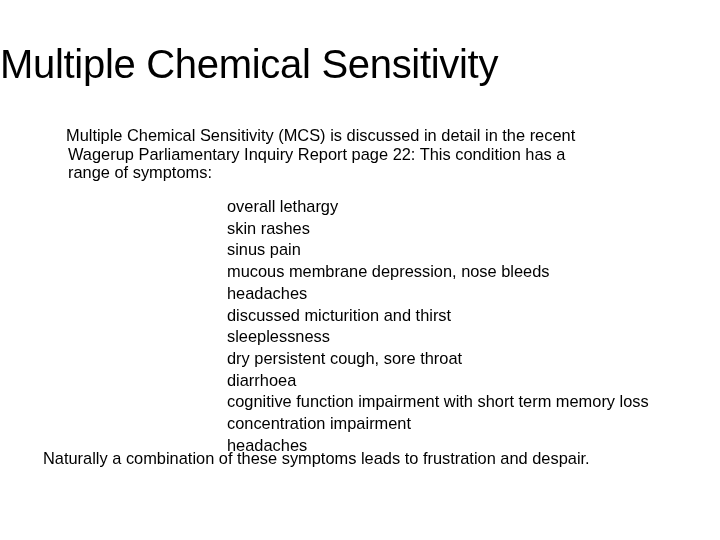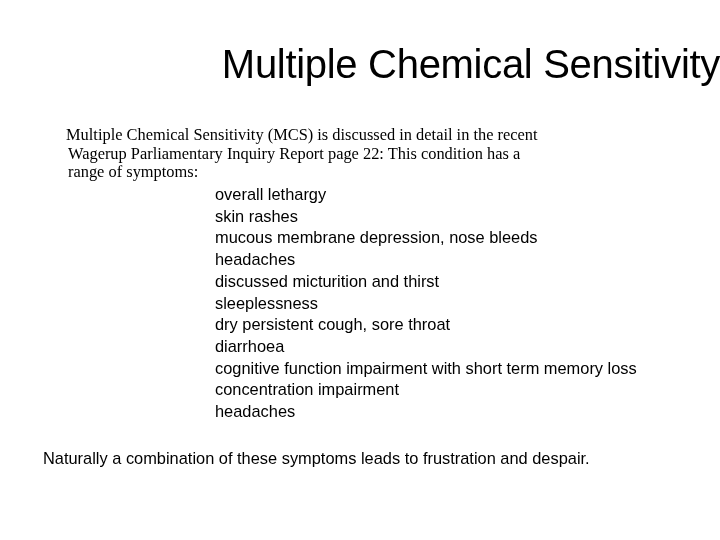--- a/index.html
+++ b/index.html
@@ -1,42 +1,43 @@
 <!DOCTYPE html>
 <html><head>
 <meta charset="utf-8">
 <style>
   html, body { margin:0; padding:0; }
   body { width:720px; height:540px; background:#ffffff; position:relative; overflow:hidden;
          font-family:"Liberation Sans", sans-serif; color:#000; }
-  .title { position:absolute; left:0; top:40px; width:720px; text-align:right;
+  .title { position:absolute; left:0; top:40px; width:720px; text-align:left;
            font-size:40px; line-height:48px; letter-spacing:-0.3px; }
   .intro { position:absolute; left:70px; top:126px; width:620px; font-size:16.4px; line-height:18.5px;
            text-indent:-2px; }
-  .intro span { display:block;font-family:Liberation Serif, serif; }
+  .intro span { display:block; }
   .intro .l1 { margin-left:-2px; }
-  .list { position:absolute; left:215px; top:184px; margin:0; padding:0; list-style:none;
+  .list { position:absolute; left:215px; top:184px; margin:12px; padding:0; list-style:none;
           font-size:16.4px; line-height:21.7px; }
   .list li { white-space:nowrap; }
   .closing { position:absolute; left:43px; top:448px; font-size:16.4px; line-height:20px; white-space:nowrap; }
 </style>
 </head>
 <body>
 
 <div class="title">Multiple Chemical Sensitivity</div>
 
 <div class="intro">
   <span class="l1">Multiple Chemical Sensitivity (MCS) is discussed in detail in the recent</span>
   <span>Wagerup Parliamentary Inquiry Report  page 22:   This condition has a</span>
   <span>range of symptoms:</span>
 </div>
 
 <ul class="list">
   <li>overall lethargy</li>
   <li>skin rashes</li>
+  <li>sinus pain</li>
   <li>mucous membrane depression, nose bleeds</li>
   <li>headaches</li>
   <li>discussed micturition and thirst</li>
   <li>sleeplessness</li>
   <li>dry persistent cough, sore throat</li>
   <li>diarrhoea</li>
   <li>cognitive function impairment with short term memory loss</li>
   <li>concentration impairment</li>
   <li>headaches</li>
 </ul>

